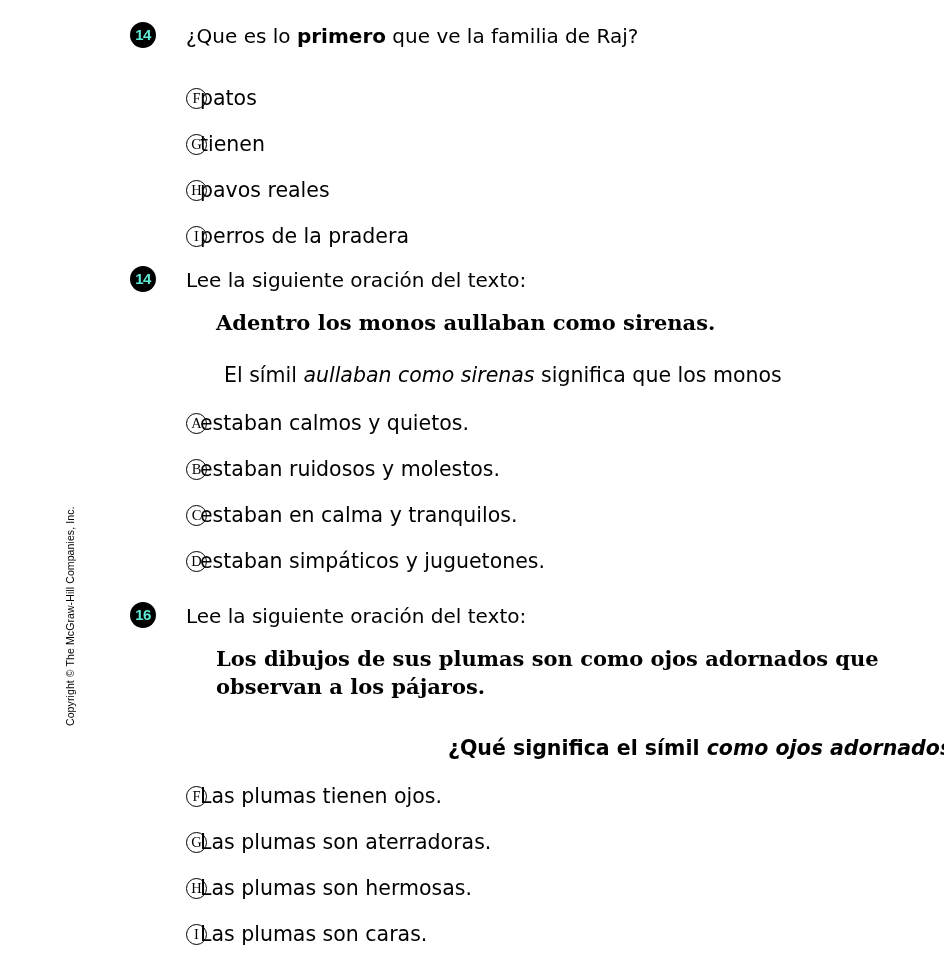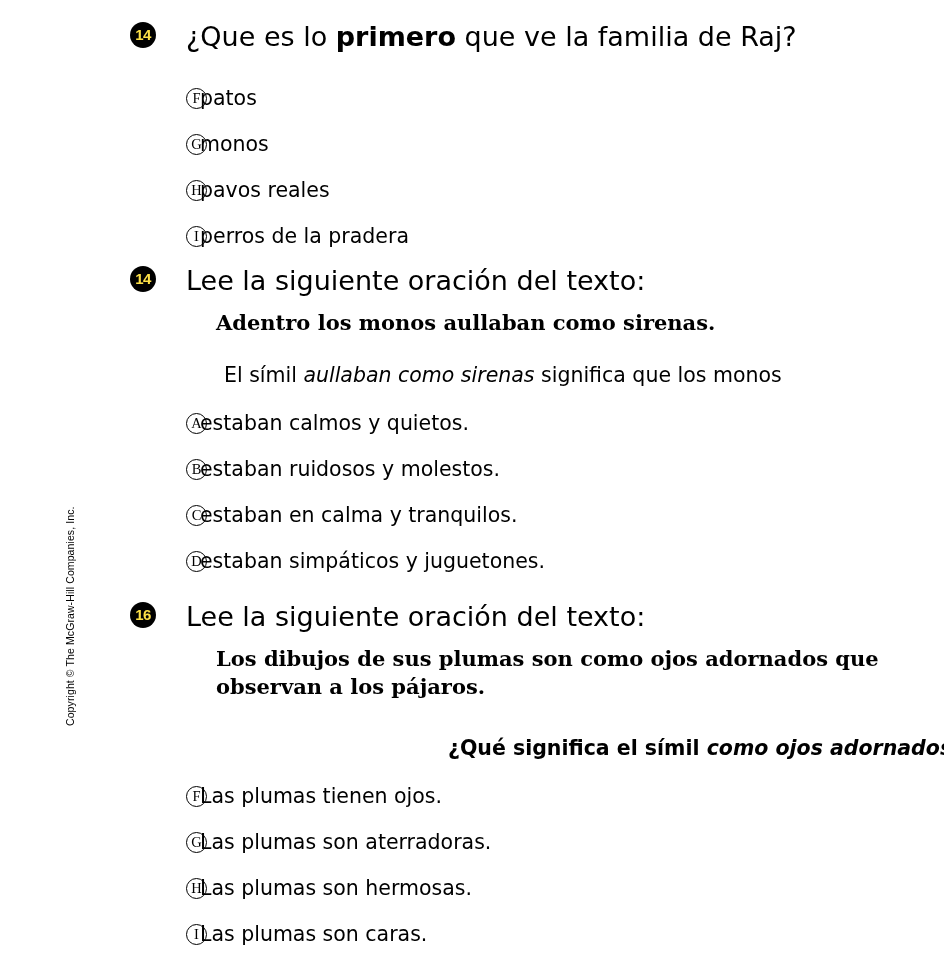--- a/index.html
+++ b/index.html
@@ -46,35 +46,35 @@
   }
 
   .qnum {
     position: absolute;
     left: 0;
     top: 0;
     width: 26px;
     height: 26px;
     border-radius: 50%;
     background: #000000;
-    color: #fde047;
+    color: #5eead4;
     font-family: "Liberation Sans", sans-serif;
     font-weight: bold;
     font-size: 15px;
     line-height: 26px;
     text-align: center;
     letter-spacing: -0.5px;
   }
 
   .qstem {
     position: absolute;
     left: 56px;
     top: 1px;
     font-family: "DejaVu Sans", sans-serif;
-    font-size: 27px;
+    font-size: 20px;
     line-height: 27px;
     width: 740px;
   }
   .qstem b { font-weight: bold; }
 
   .quote {
     position: absolute;
     left: 86px;
     font-family: "DejaVu Serif", serif;
     font-weight: bold;
@@ -135,21 +135,21 @@
   <div class="question" style="top:22px;">
     <div class="qnum">14</div>
     <div class="qstem">¿Que es lo <b>primero</b> que ve la familia de Raj?</div>
 
     <div class="choice" style="top:63px;">
       <span class="bub">F</span>
       <span class="ctxt">patos</span>
     </div>
     <div class="choice" style="top:109px;">
       <span class="bub">G</span>
-      <span class="ctxt">monos</span>
+      <span class="ctxt">tienen</span>
     </div>
     <div class="choice" style="top:155px;">
       <span class="bub">H</span>
       <span class="ctxt">pavos reales</span>
     </div>
     <div class="choice" style="top:201px;">
       <span class="bub">I</span>
       <span class="ctxt">perros de la pradera</span>
     </div>
   </div>

